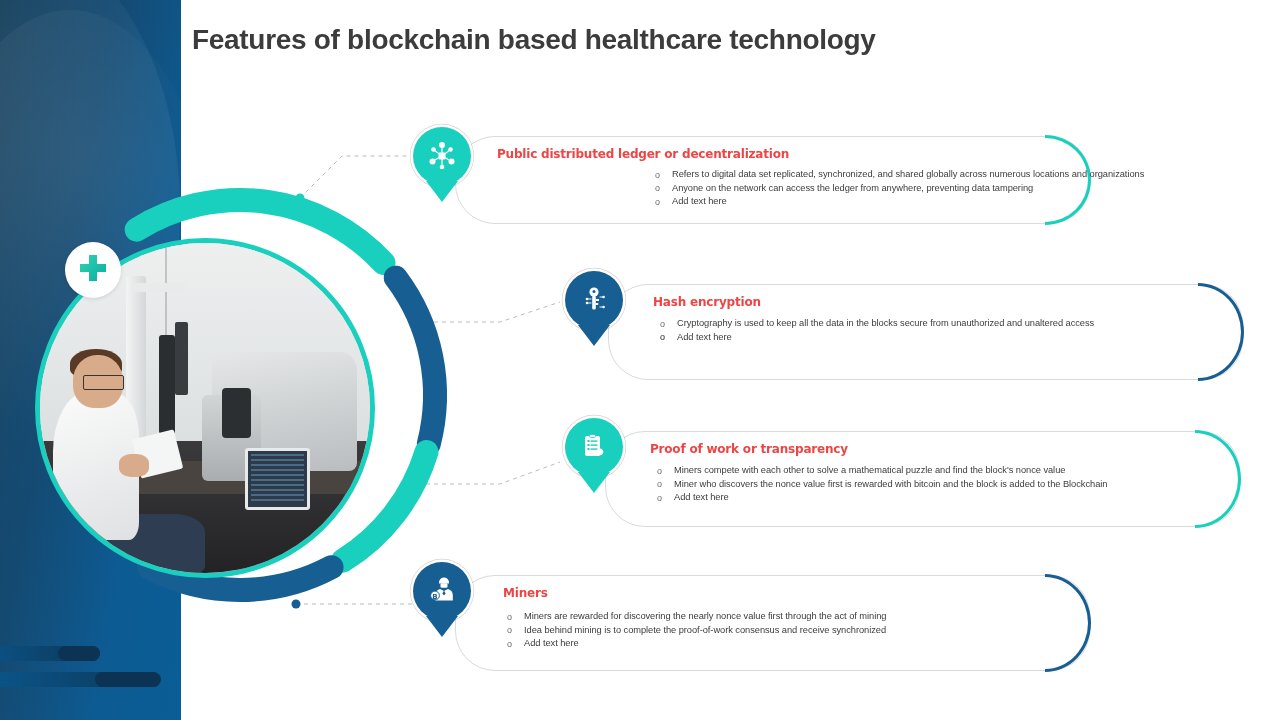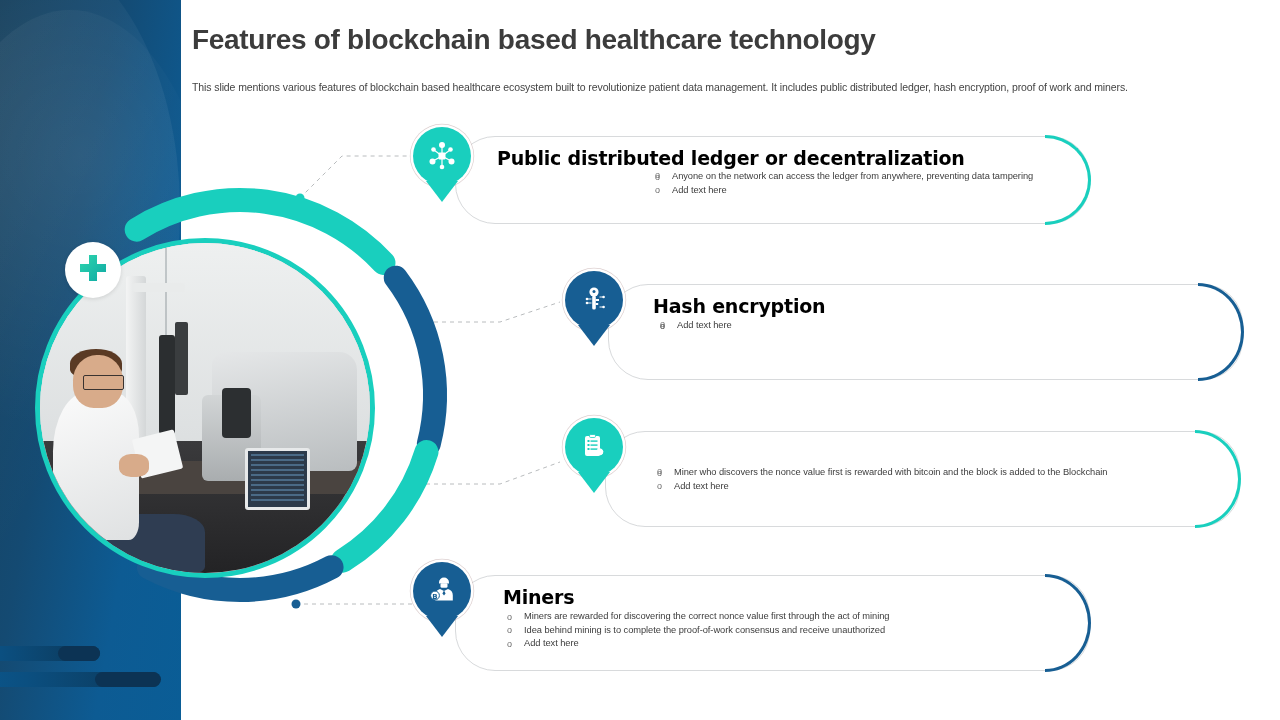--- a/index.html
+++ b/index.html
@@ -90,21 +90,21 @@
   .card-body{
     position:absolute;left:0;top:0;width:100%;height:100%;
     border:1px solid #d8dadc;border-radius:40px;background:#fff;box-sizing:border-box;
   }
   .card-edge{position:absolute;right:-1px;top:-1px;height:calc(100% + 2px);width:46px;overflow:hidden;}
   .card-edge i{
     display:block;position:absolute;right:0;top:0;width:92px;height:100%;
     border-radius:50%;border:3px solid transparent;box-sizing:border-box;
   }
   .card-title{
-    position:absolute;font-size:19px;font-weight:bold;color:#000000;letter-spacing:-0.2px;
+    position:absolute;font-size:12px;font-weight:bold;color:#ef4444;letter-spacing:-0.2px;
     font-family:"DejaVu Sans", sans-serif;
   }
   .bullets{position:absolute;margin:0;padding:0;list-style:none;}
   .bullets li{
     position:relative;padding-left:19px;font-size:9.3px;line-height:11.6px;color:#3c3c3c;
     margin-bottom:2px;letter-spacing:-0.05px;
   }
   .bullets li .mk{position:absolute;left:2px;top:0.5px;font-size:9px;color:#6b6b6b;}
 
   
@@ -132,21 +132,20 @@
   <div class="left-panel">
     <div class="lp-blob"></div>
     <div class="lp-arc"></div>
     <div class="lp-bar b1"></div>
     <div class="lp-bar b2"></div>
     <div class="lp-bar-dark1"></div>
     <div class="lp-bar-dark2"></div>
   </div>
 
   <div class="page-title">Features of blockchain based healthcare technology</div>
-  <div class="page-subtitle">This slide mentions various features of blockchain based healthcare ecosystem built to revolutionize patient data management. It includes public distributed ledger, hash encryption, proof of work and miners.</div>
 
   <svg class="conn-svg" viewBox="0 0 1280 720">
     <g stroke="#b9bcbe" stroke-width="1" fill="none" stroke-dasharray="4 4">
       <path d="M300,198 L342,156 L418,156"></path>
       <path d="M418,322 L500,322 L560,302"></path>
       <path d="M418,484 L500,484 L560,462"></path>
       <path d="M296,604 L350,604 L418,604"></path>
     </g>
     <circle cx="300" cy="198" r="4.5" fill="#19cfbe"></circle>
     <circle cx="418" cy="322" r="4.5" fill="#175e93"></circle>
@@ -204,21 +203,21 @@
     </div>
   </div>
 
   <div class="card" style="left:455px;top:136px;width:635px;height:88px;">
     <div class="card-body"></div>
     <div class="card-edge">
       <i style="border-right-color:#19cfbe;border-top-color:#19cfbe;border-bottom-color:#19cfbe;"></i>
     </div>
     <div class="card-title" style="left:42px;top:11px;">Public distributed ledger or decentralization</div>
     <ul class="bullets" style="left:198px;top:33px;width:560px;">
-      <li><span class="mk">o</span></li>
+      <li><span class="mk">o</span><span>Refers to digital data set replicated, synchronized, and shared globally across numerous locations and organizations</span></li>
       <li><span class="mk">o</span><span>Anyone on the network can access the ledger from anywhere, preventing data tampering</span></li>
       <li><span class="mk">o</span><span>Add text here</span></li>
     </ul>
   </div>
   <div class="pin" style="left:413px;top:127px;">
     <div class="pin-circle" style="background:#19cfbe;">
       <svg width="32" height="32" viewBox="0 0 32 32">
         <g stroke="#fff" stroke-width="1.2" fill="none">
           <line x1="16" y1="16" x2="16" y2="6"></line>
             <line x1="16" y1="16" x2="7" y2="21"></line>
@@ -239,21 +238,21 @@
     <div class="pin-tail" style="border-top:21px solid #19cfbe;"></div>
   </div>
 
   <div class="card" style="left:608px;top:284px;width:635px;height:96px;">
     <div class="card-body"></div>
     <div class="card-edge">
       <i style="border-right-color:#175e93;border-top-color:#175e93;border-bottom-color:#175e93;"></i>
     </div>
     <div class="card-title" style="left:45px;top:11px;">Hash encryption</div>
     <ul class="bullets" style="left:50px;top:34px;width:560px;">
-      <li><span class="mk">o</span></li>
+      <li><span class="mk">o</span><span>Cryptography is used to keep all the data in the blocks secure from unauthorized and unaltered access</span></li>
       <li><span class="mk">o</span></li>
       <li><span class="mk">o</span><span>Add text here</span></li>
     </ul>
   </div>
   <div class="pin" style="left:565px;top:271px;">
     <div class="pin-circle" style="background:#175e93;">
       <svg width="30" height="30" viewBox="0 0 30 30">
         <circle cx="15" cy="7" r="4.6" fill="#fff"></circle>
           <circle cx="15" cy="6.4" r="1.5" fill="#175e93"></circle>
         <rect x="13.2" y="10.5" width="3.6" height="14" rx="1.6" fill="#fff"></rect>
@@ -272,22 +271,23 @@
       </svg>
     </div>
     <div class="pin-tail" style="border-top:21px solid #175e93;"></div>
   </div>
 
   <div class="card" style="left:605px;top:431px;width:635px;height:96px;">
     <div class="card-body"></div>
     <div class="card-edge">
       <i style="border-right-color:#19cfbe;border-top-color:#19cfbe;border-bottom-color:#19cfbe;"></i>
     </div>
+    <div class="card-title" style="left:45px;top:11px;">Proof of work or transparency</div>
     <ul class="bullets" style="left:50px;top:34px;width:560px;">
-      <li><span class="mk">o</span></li>
+      <li><span class="mk">o</span><span>Miners compete with each other to solve a mathematical puzzle and find the block's nonce value</span></li>
       <li><span class="mk">o</span><span>Miner who discovers the nonce value first is rewarded with bitcoin and the block is added to the Blockchain</span></li>
       <li><span class="mk">o</span><span>Add text here</span></li>
     </ul>
   </div>
   <div class="pin" style="left:565px;top:418px;">
     <div class="pin-circle" style="background:#19cfbe;">
       <svg width="30" height="30" viewBox="0 0 30 30">
         <rect x="6" y="4" width="15" height="20" rx="2" fill="#fff"></rect>
         <rect x="10.5" y="2.5" width="6" height="3" rx="1.2" fill="#fff" stroke="#19cfbe" stroke-width="0.8"></rect>
         <g fill="#19cfbe">
@@ -305,22 +305,22 @@
     <div class="pin-tail" style="border-top:21px solid #19cfbe;"></div>
   </div>
 
   <div class="card" style="left:455px;top:575px;width:635px;height:96px;">
     <div class="card-body"></div>
     <div class="card-edge">
       <i style="border-right-color:#175e93;border-top-color:#175e93;border-bottom-color:#175e93;"></i>
     </div>
     <div class="card-title" style="left:48px;top:11px;">Miners</div>
     <ul class="bullets" style="left:50px;top:36px;width:520px;">
-      <li><span class="mk">o</span><span>Miners are rewarded for discovering the correct nonce value first through the act of mining</span></li>
-      <li><span class="mk">o</span><span>Idea behind mining is to complete the proof-of-work consensus and receive unauthorized</span></li>
+      <li><span class="mk">o</span><span>Miners are rewarded for discovering the nearly nonce value first through the act of mining</span></li>
+      <li><span class="mk">o</span><span>Idea behind mining is to complete the proof-of-work consensus and receive synchronized</span></li>
       <li><span class="mk">o</span><span>Add text here</span></li>
     </ul>
   </div>
   <div class="pin" style="left:413px;top:562px;">
     <div class="pin-circle" style="background:#175e93;">
       <svg width="30" height="30" viewBox="0 0 30 30">
         <path d="M12,6.5 a5,5 0 0 1 10,0 v1 h-10 z" fill="#fff"></path>
         <rect x="13.5" y="7.2" width="7" height="4.6" rx="1.4" fill="#fff"></rect>
         <path d="M13,13 l4,2 l4,-2 c3.2,0.9 4.8,3 4.8,6.2 v5.3 h-17.6 v-5.3 c0,-3.2 1.6,-5.3 4.8,-6.2 z" fill="#fff"></path>
         <path d="M17,14.4 l1.6,3.2 l-1.6,1.8 l-1.6,-1.8 z" fill="#175e93"></path>

